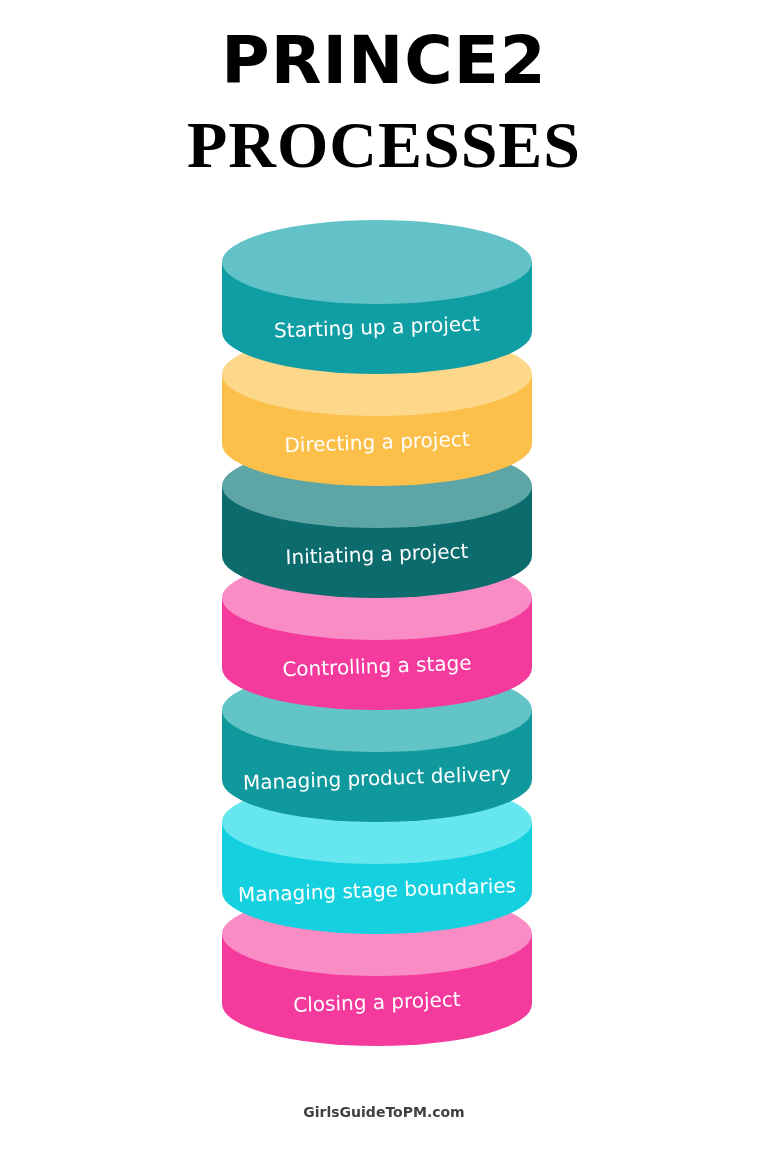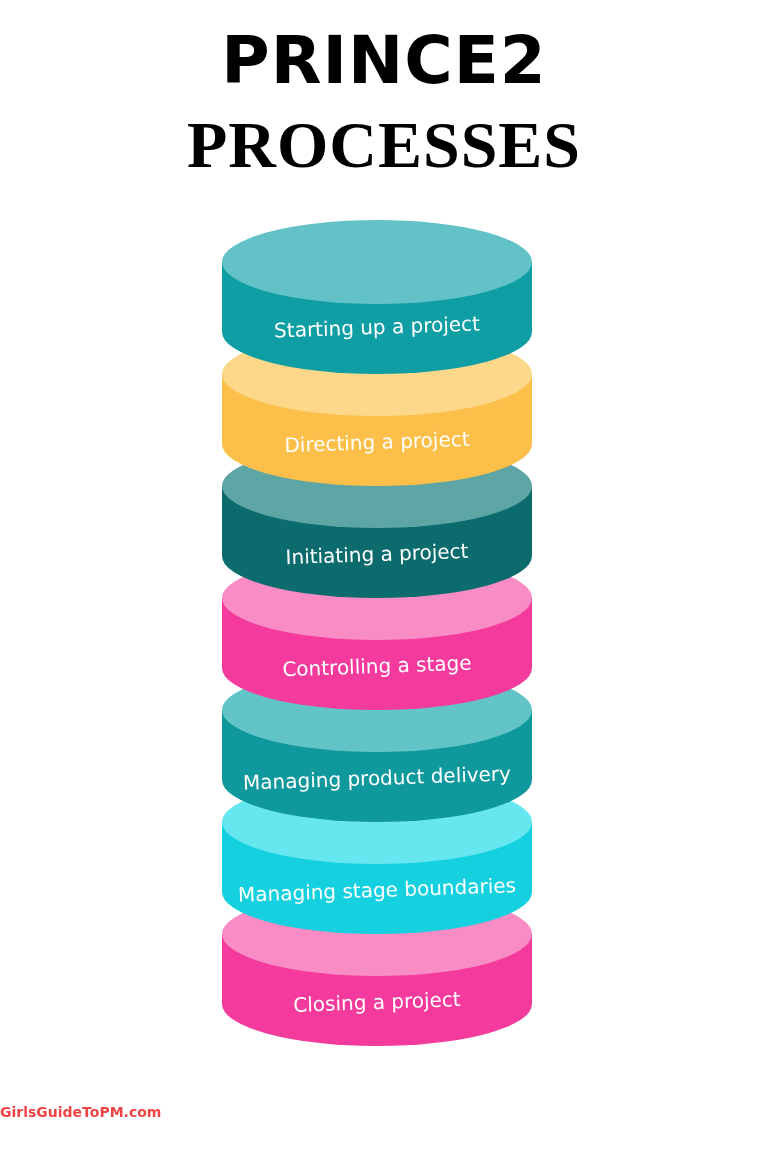--- a/index.html
+++ b/index.html
@@ -4,21 +4,21 @@
 <style>
   html, body { margin:0; padding:0; background:#ffffff; }
   body { width:768px; height:1152px; position:relative; overflow:hidden; font-family:"Liberation Sans", sans-serif; }
   .title { position:absolute; left:0; width:768px; text-align:center; font-family:"DejaVu Sans", sans-serif; font-weight:bold; color:#000; font-size:66px; letter-spacing:1px; line-height:1; }
   .t1 { top:28px; }
   .t2 { top:112px;font-family:Liberation Serif, serif; }
   .stack { position:absolute; left:222px; top:0; width:310px; height:1152px; }
   .disk { position:absolute; left:0; width:310px; height:200px; }
   .disk svg { position:absolute; left:0; top:0; overflow:visible; }
   .label { position:absolute; left:0; width:310px; text-align:center; color:#fff; font-family:"DejaVu Sans", sans-serif; font-size:20px; transform:rotate(-2deg); white-space:nowrap; }
-  .footer { position:absolute; left:0; width:768px; top:1104px; text-align:left; font-family:"DejaVu Sans", sans-serif; font-size:14px; font-weight:bold; color:#ef4444; }
+  .footer { position:absolute; left:0; width:768px; top:1104px; text-align:center; font-family:"DejaVu Sans", sans-serif; font-size:14px; font-weight:bold; color:#404040; }
 </style>
 </head>
 <body>
 
 <div class="title t1">PRINCE2</div>
 <div class="title t2">PROCESSES</div>
 
 <div class="stack">
 
   <div class="disk" style="top:892px;z-index:1;">

